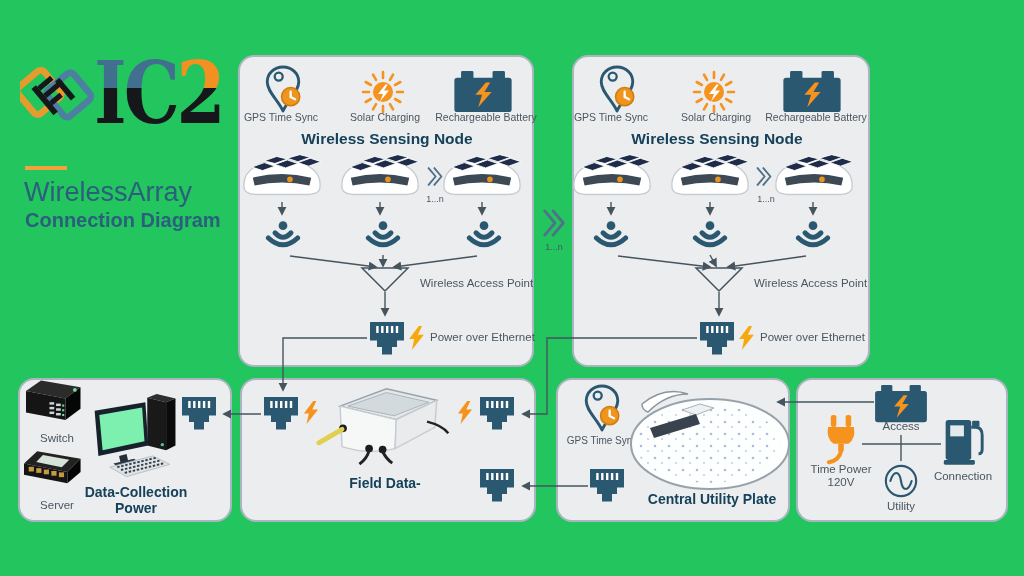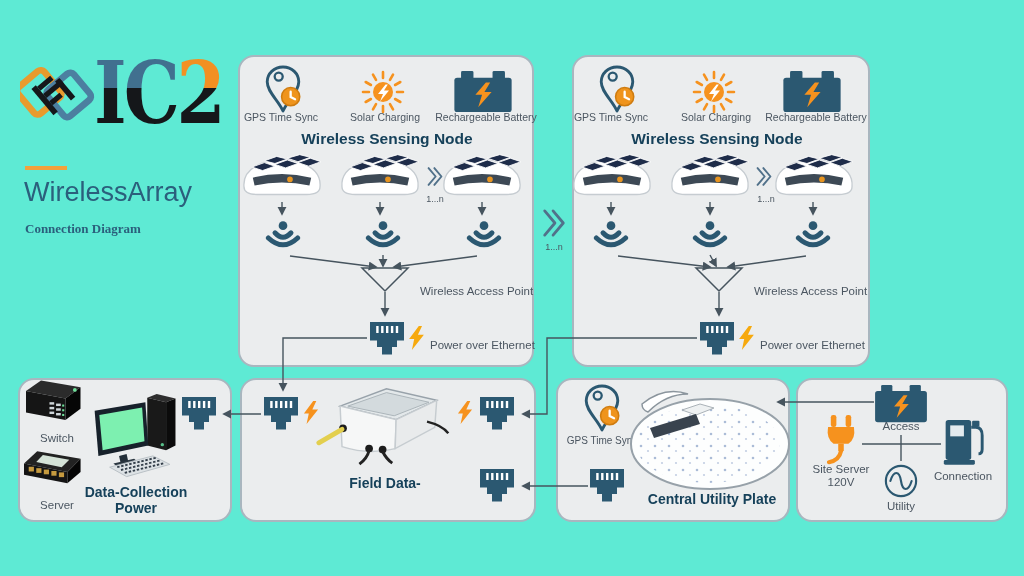--- a/index.html
+++ b/index.html
@@ -1,38 +1,38 @@
 <!DOCTYPE html>
 <html><head>
 <meta charset="utf-8">
 <style>
   html,body{margin:0;padding:0;background:#fff;}
-  #canvas{position:relative;width:1024px;height:576px;background:#5eead4;overflow:hidden;
+  #canvas{position:relative;width:1024px;height:576px;background:#22c55e;overflow:hidden;
           font-family:"Liberation Sans", sans-serif;}
   .panel{position:absolute;background:#ebedee;border:2px solid #a9b6bf;border-radius:16px;box-sizing:border-box;}
   .ic{position:absolute;}
   .lb{position:absolute;font-size:10.5px;color:#4b5661;white-space:nowrap;transform:translateX(-50%);text-align:left;}
-  .lb.left{transform:none;text-align:left;margin-top:8px;}
+  .lb.left{transform:none;text-align:left;}
   .lb.sm{font-size:9px;}
   .lb.md{font-size:11.5px;}
   .btitle{position:absolute;font-weight:700;font-size:15.5px;color:#16415a;white-space:nowrap;transform:translateX(-50%);}
   .ptitle{position:absolute;font-weight:700;font-size:14px;color:#16415a;white-space:nowrap;transform:translateX(-50%);}
   #overlay{position:absolute;left:0;top:0;z-index:5;pointer-events:none;}
   .panel{z-index:1;}
   .ic,.lb,.btitle,.ptitle{z-index:10;}
   
   #logo-text{position:absolute;left:94px;top:50px;font-family:"DejaVu Serif", serif;font-weight:700;
              font-size:86px;line-height:1;letter-spacing:-4px;transform:scaleX(.82);transform-origin:left top;z-index:10;}
   #logo-text .li,#logo-text .lc{background:linear-gradient(180deg,#41708f 0%,#41708f 46%,#15171a 46%,#15171a 100%);
              -webkit-background-clip:text;background-clip:text;color:transparent;}
   #logo-text .l2{background:linear-gradient(180deg,#f29022 0%,#f29022 46%,#15171a 46%,#15171a 100%);
              -webkit-background-clip:text;background-clip:text;color:transparent;}
   #brand-rule{position:absolute;left:25px;top:166px;width:42px;height:4px;background:#f2a13c;z-index:10;}
   #product{position:absolute;left:24px;top:177px;font-size:27px;color:#2b5f7c;z-index:10;text-align:center;}
-  #subtitle{position:absolute;left:25px;top:221px;font-size:13px;font-weight:700;color:#2b5f7c;z-index:10;font-family:Liberation Serif, serif;}
+  #subtitle{position:absolute;left:25px;top:209px;font-size:20px;font-weight:700;color:#2b5f7c;z-index:10;}
 </style>
 </head>
 <body>
 
 <div id="canvas">
 
   <svg width="0" height="0" style="position:absolute" aria-hidden="true">
     <defs>
       <symbol id="sym-port" viewBox="0 0 36 33">
         <path d="M1,0 H35 V18.5 H28 V25 H23 V32.5 H13 V25 H8 V18.5 H1 Z" fill="#2b5871"></path>
@@ -384,21 +384,21 @@
     </svg>
   <div class="ptitle" style="left:712px;top:491px">Central Utility Plate</div>
 
   <svg class="ic" style="left:873px;top:385px;width:56px;height:38px">
       <use href="#sym-batt"></use>
     </svg>
   <div class="lb md" style="left:901px;top:420px">Access</div>
   <svg class="ic" style="left:820px;top:415px;width:42px;height:50px">
       <use href="#sym-plug"></use>
     </svg>
-  <div class="lb md" style="left:841px;top:463px">Site Server</div>
+  <div class="lb md" style="left:841px;top:463px">Time Power</div>
   <div class="lb md" style="left:841px;top:476px">120V</div>
   <svg class="ic" style="left:942px;top:414px;width:42px;height:52px">
       <use href="#sym-generator"></use>
     </svg>
   <div class="lb md" style="left:963px;top:470px">Connection</div>
   <svg class="ic" style="left:883px;top:463px;width:36px;height:36px">
       <use href="#sym-utility"></use>
     </svg>
   <div class="lb md" style="left:901px;top:500px">Utility</div>
 

